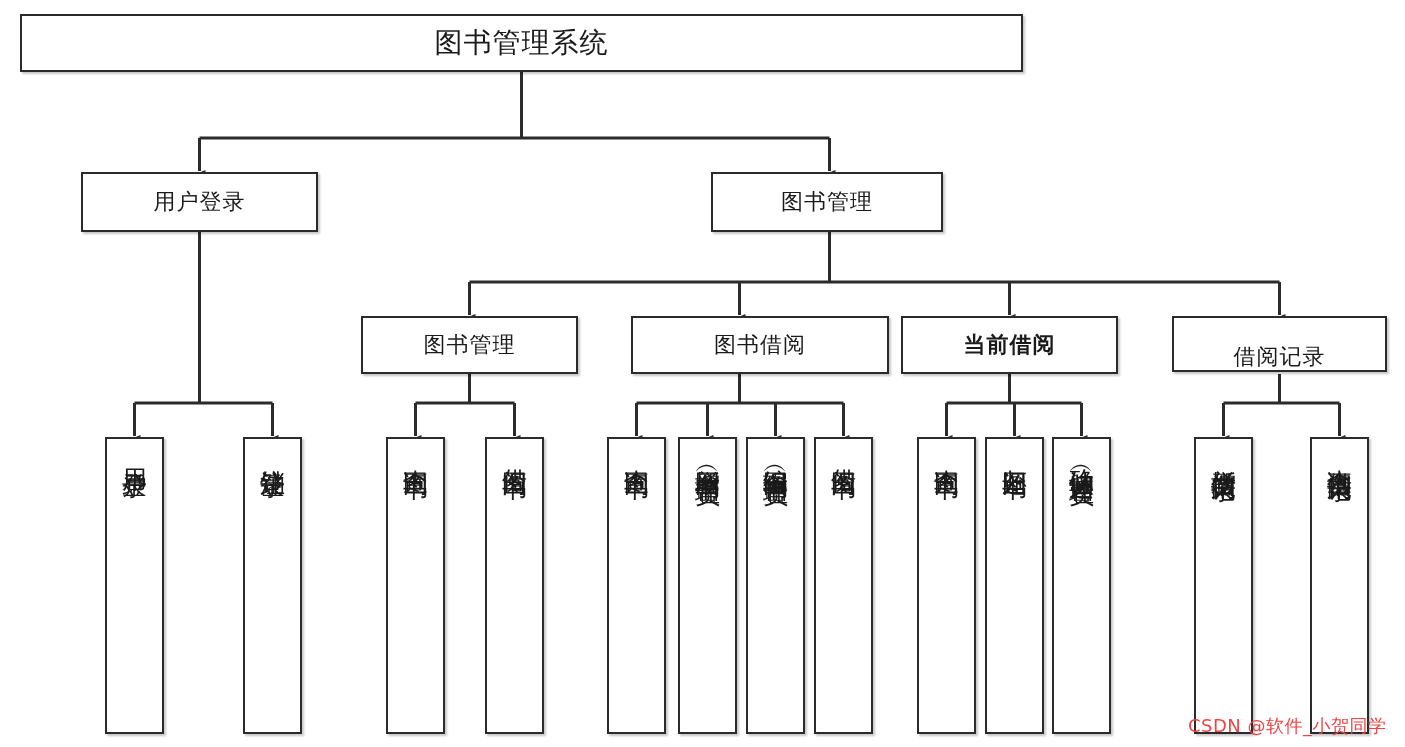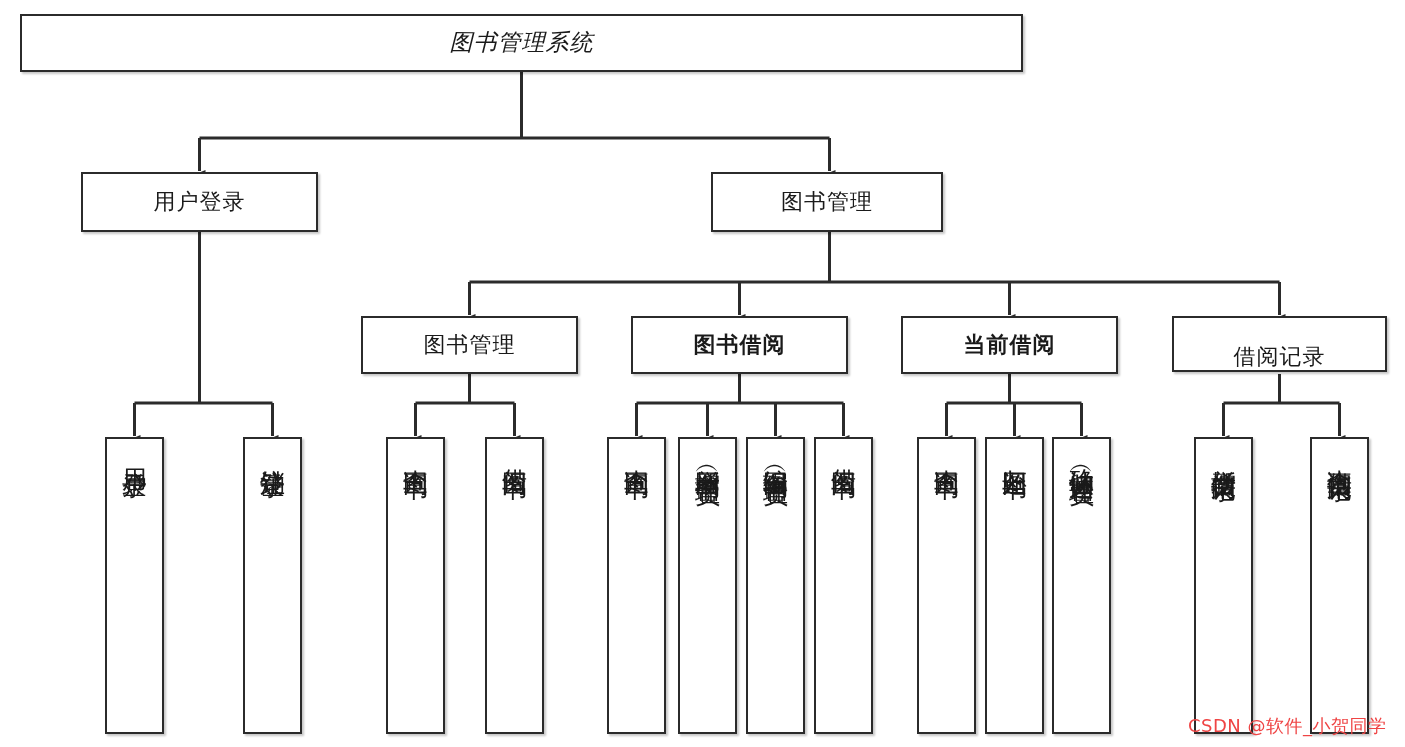--- a/index.html
+++ b/index.html
@@ -45,22 +45,21 @@
     text-align: center;
     line-height: 1.12;
     white-space: nowrap;
   }
   
   .node.horiz .label {
     font-size: 22px;
     letter-spacing: 1px;
   }
   .node.root .label {
-    font-size: 23px;
-    font-style: italic;
+    font-size: 28px;
   }
   
   .node.vert {
     align-items: flex-start;
     justify-content: center;
     padding-top: 10px;
   }
   .node.vert .label {
     font-size: 25px;
     writing-mode: vertical-rl;
@@ -134,21 +133,21 @@
     </div>
     <div class="node horiz" style="left: 81px; top: 172px; width: 237px; height: 60px;">
       <span class="label">用户登录</span>
     </div>
     <div class="node horiz" style="left: 711px; top: 172px; width: 232px; height: 60px;">
       <span class="label">图书管理</span>
     </div>
     <div class="node horiz" style="left: 361px; top: 316px; width: 217px; height: 58px;">
       <span class="label">图书管理</span>
     </div>
-    <div class="node horiz" style="left: 631px; top: 316px; width: 217px; height: 58px; font-weight: bold;">
+    <div class="node horiz" style="left: 631px; top: 316px; width: 258px; height: 58px;">
       <span class="label">图书借阅</span>
     </div>
     <div class="node horiz" style="left: 901px; top: 316px; width: 217px; height: 58px; font-weight: bold;">
       <span class="label">当前借阅</span>
     </div>
     <div class="node horiz" style="left: 1172px; top: 316px; width: 215px; height: 56px; align-items: flex-end;">
       <span class="label">借阅记录</span>
     </div>
     <div class="node vert" style="left: 105px; top: 437px; width: 59px; height: 297px;">
       <span class="label">用户登录</span>

